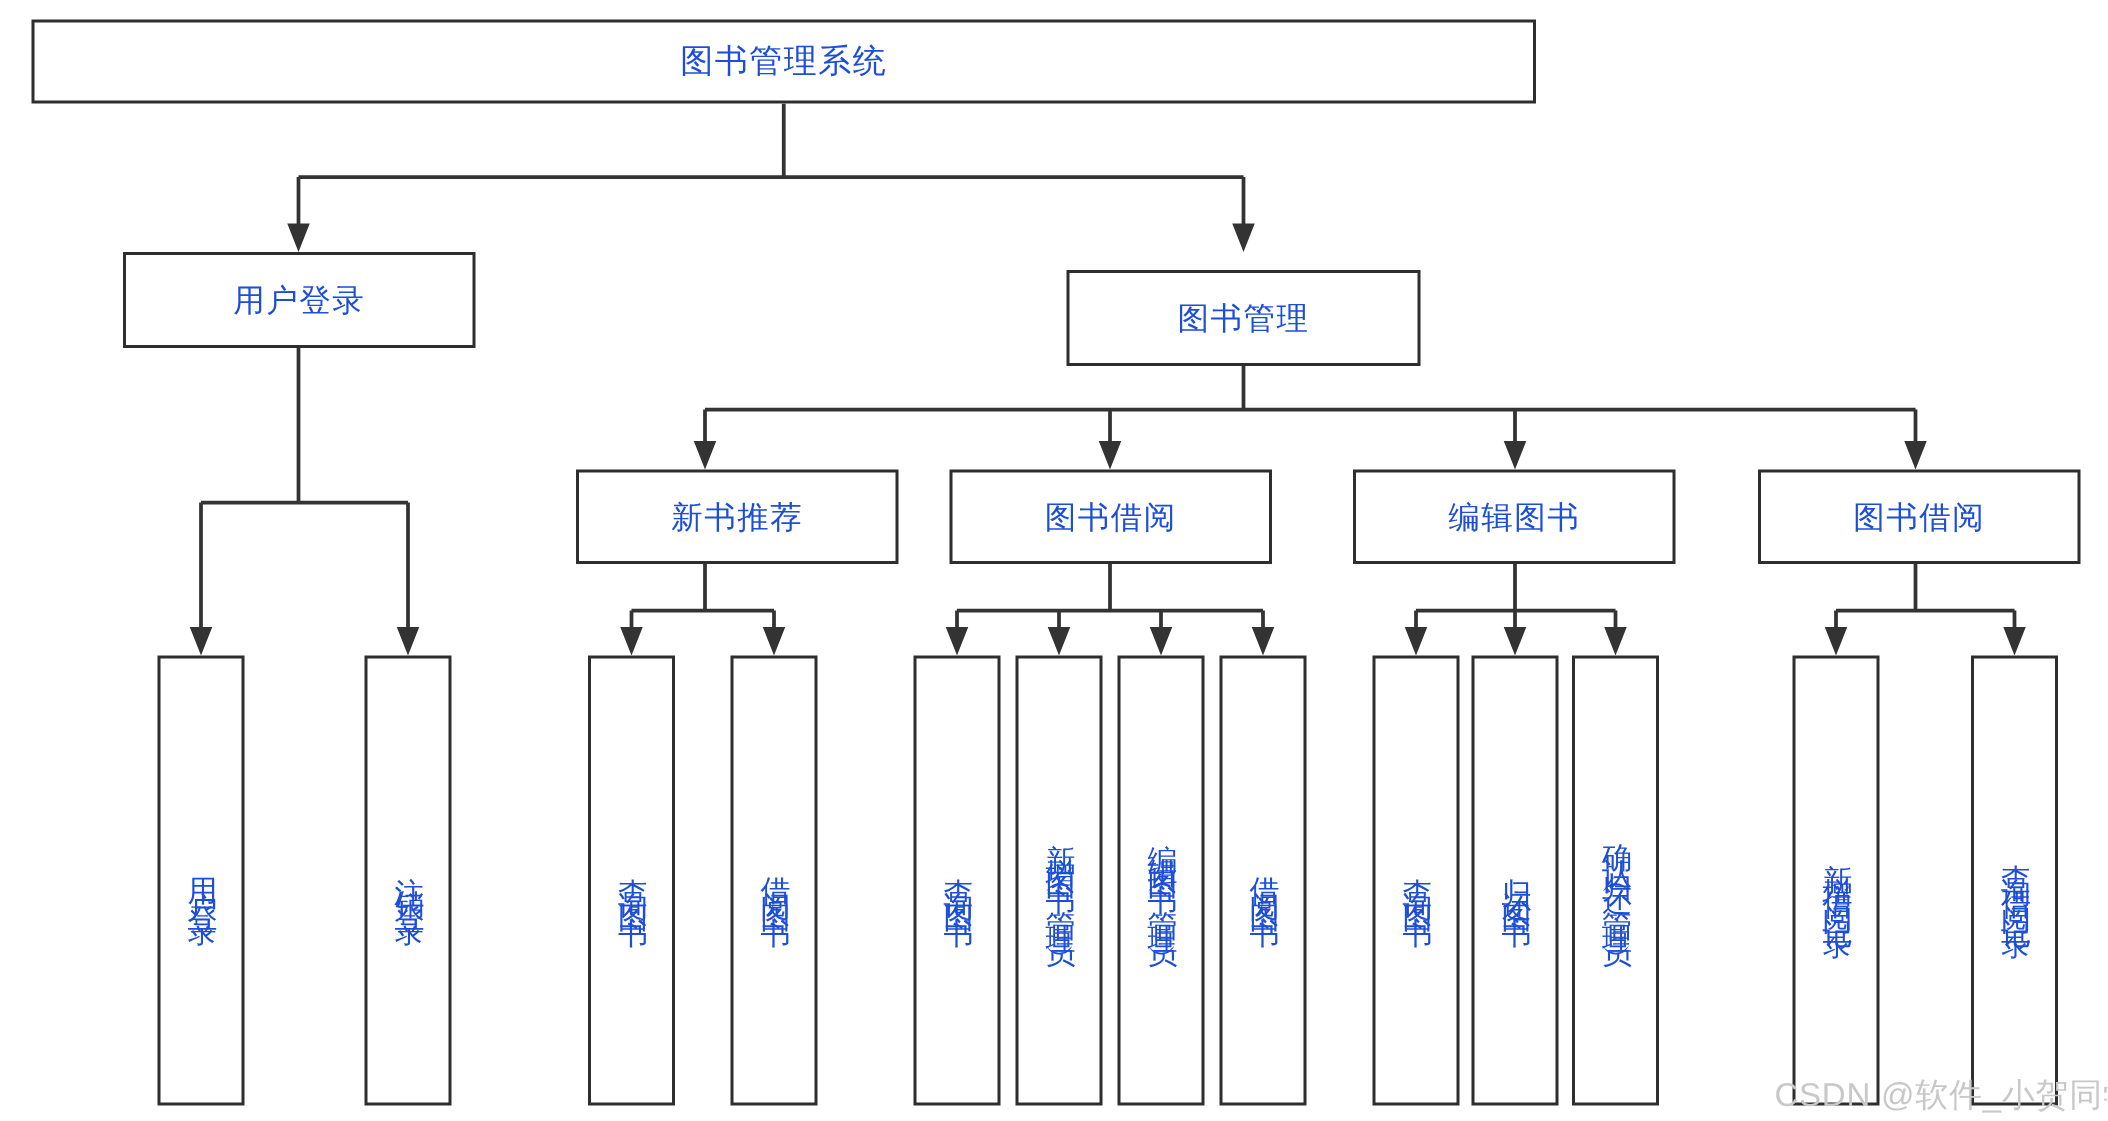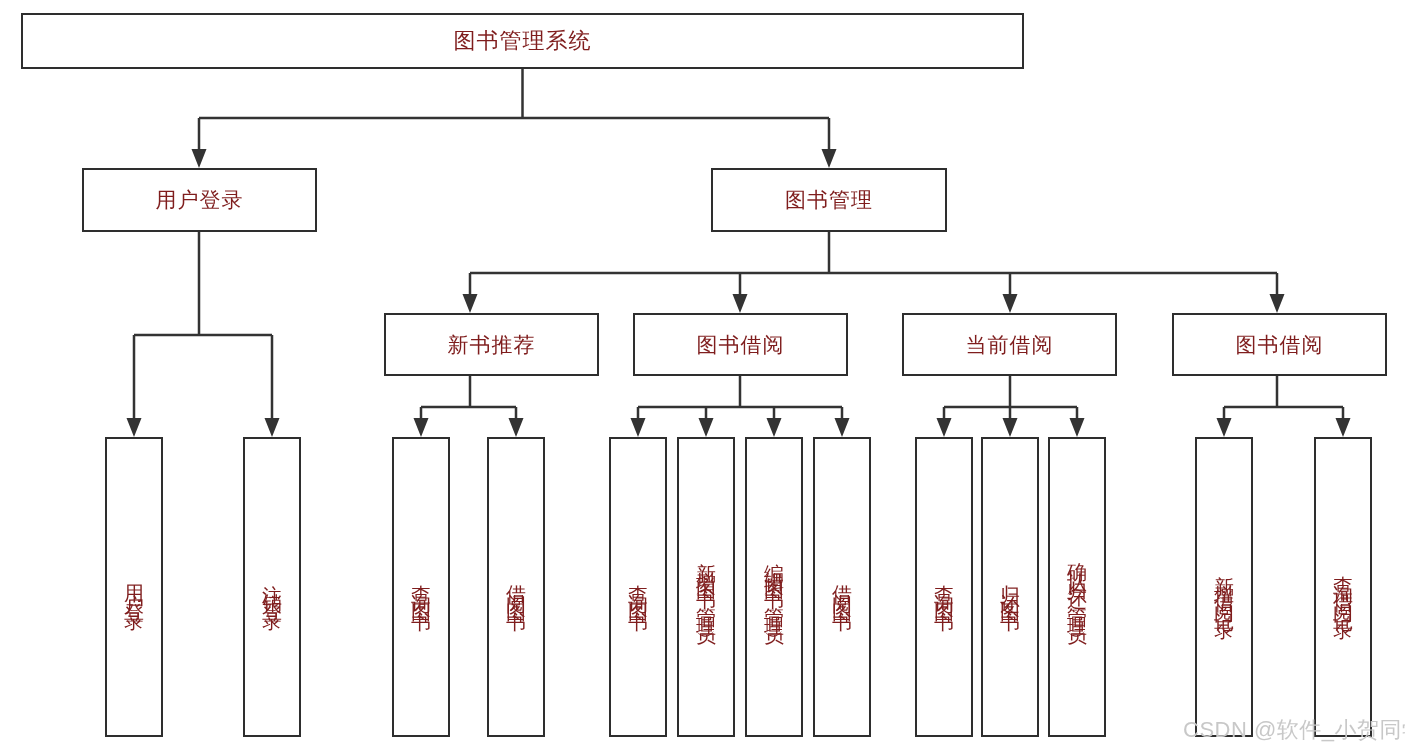--- a/index.html
+++ b/index.html
@@ -18,21 +18,21 @@
     pointer-events: none;
   }
   .node {
     position: absolute;
     box-sizing: border-box;
     border: 2.5px solid #2e2e2e;
     background: #ffffff;
     display: flex;
     align-items: center;
     justify-content: center;
-    color: #7f1d1d;
+    color: #1d4ed8;
     text-align: center;
   }
   .root-node  { font-size: 22px; letter-spacing: 1px; }
   .h-node     { font-size: 21px; letter-spacing: 1px; }
   .leaf {
     writing-mode: vertical-lr;
     text-orientation: mixed;
     font-size: 20px;
     letter-spacing: 9px;
     line-height: 1.15;
@@ -69,25 +69,25 @@
              M126.5 418 L141.5 418 L134 437 Z  M264.5 418 L279.5 418 L272 437 Z
              M413.5 418 L428.5 418 L421 437 Z  M508.5 418 L523.5 418 L516 437 Z
              M630.5 418 L645.5 418 L638 437 Z  M698.5 418 L713.5 418 L706 437 Z  M766.5 418 L781.5 418 L774 437 Z  M834.5 418 L849.5 418 L842 437 Z
              M936.5 418 L951.5 418 L944 437 Z  M1002.5 418 L1017.5 418 L1010 437 Z  M1069.5 418 L1084.5 418 L1077 437 Z
              M1216.5 418 L1231.5 418 L1224 437 Z  M1335.5 418 L1350.5 418 L1343 437 Z"></path>
   </svg>
 
   <div class="node root-node" style="left:21px; top:13px; width:1003px; height:56px;">图书管理系统</div>
 
   <div class="node h-node" style="left:82px; top:168px; width:235px; height:64px;">用户登录</div>
-  <div class="node h-node" style="left:711px; top:168px; width:236px; height:64px;">图书管理</div>
+  <div class="node h-node" style="left:711px; top:180px; width:236px; height:64px;">图书管理</div>
 
   <div class="node h-node" style="left:384px; top:313px; width:215px; height:63px;">新书推荐</div>
   <div class="node h-node" style="left:633px; top:313px; width:215px; height:63px;">图书借阅</div>
-  <div class="node h-node" style="left:902px; top:313px; width:215px; height:63px;">当前借阅</div>
+  <div class="node h-node" style="left:902px; top:313px; width:215px; height:63px;">编辑图书</div>
   <div class="node h-node" style="left:1172px; top:313px; width:215px; height:63px;">图书借阅</div>
 
   <div class="node leaf" style="left:105px;">用户登录</div>
   <div class="node leaf" style="left:243px;">注销登录</div>
 
   <div class="node leaf" style="left:392px;">查询图书</div>
   <div class="node leaf" style="left:487px;">借阅图书</div>
 
   <div class="node leaf" style="left:609px;">查询图书</div>
   <div class="node leaf" style="left:677px;">新增图书（管理员）</div>

